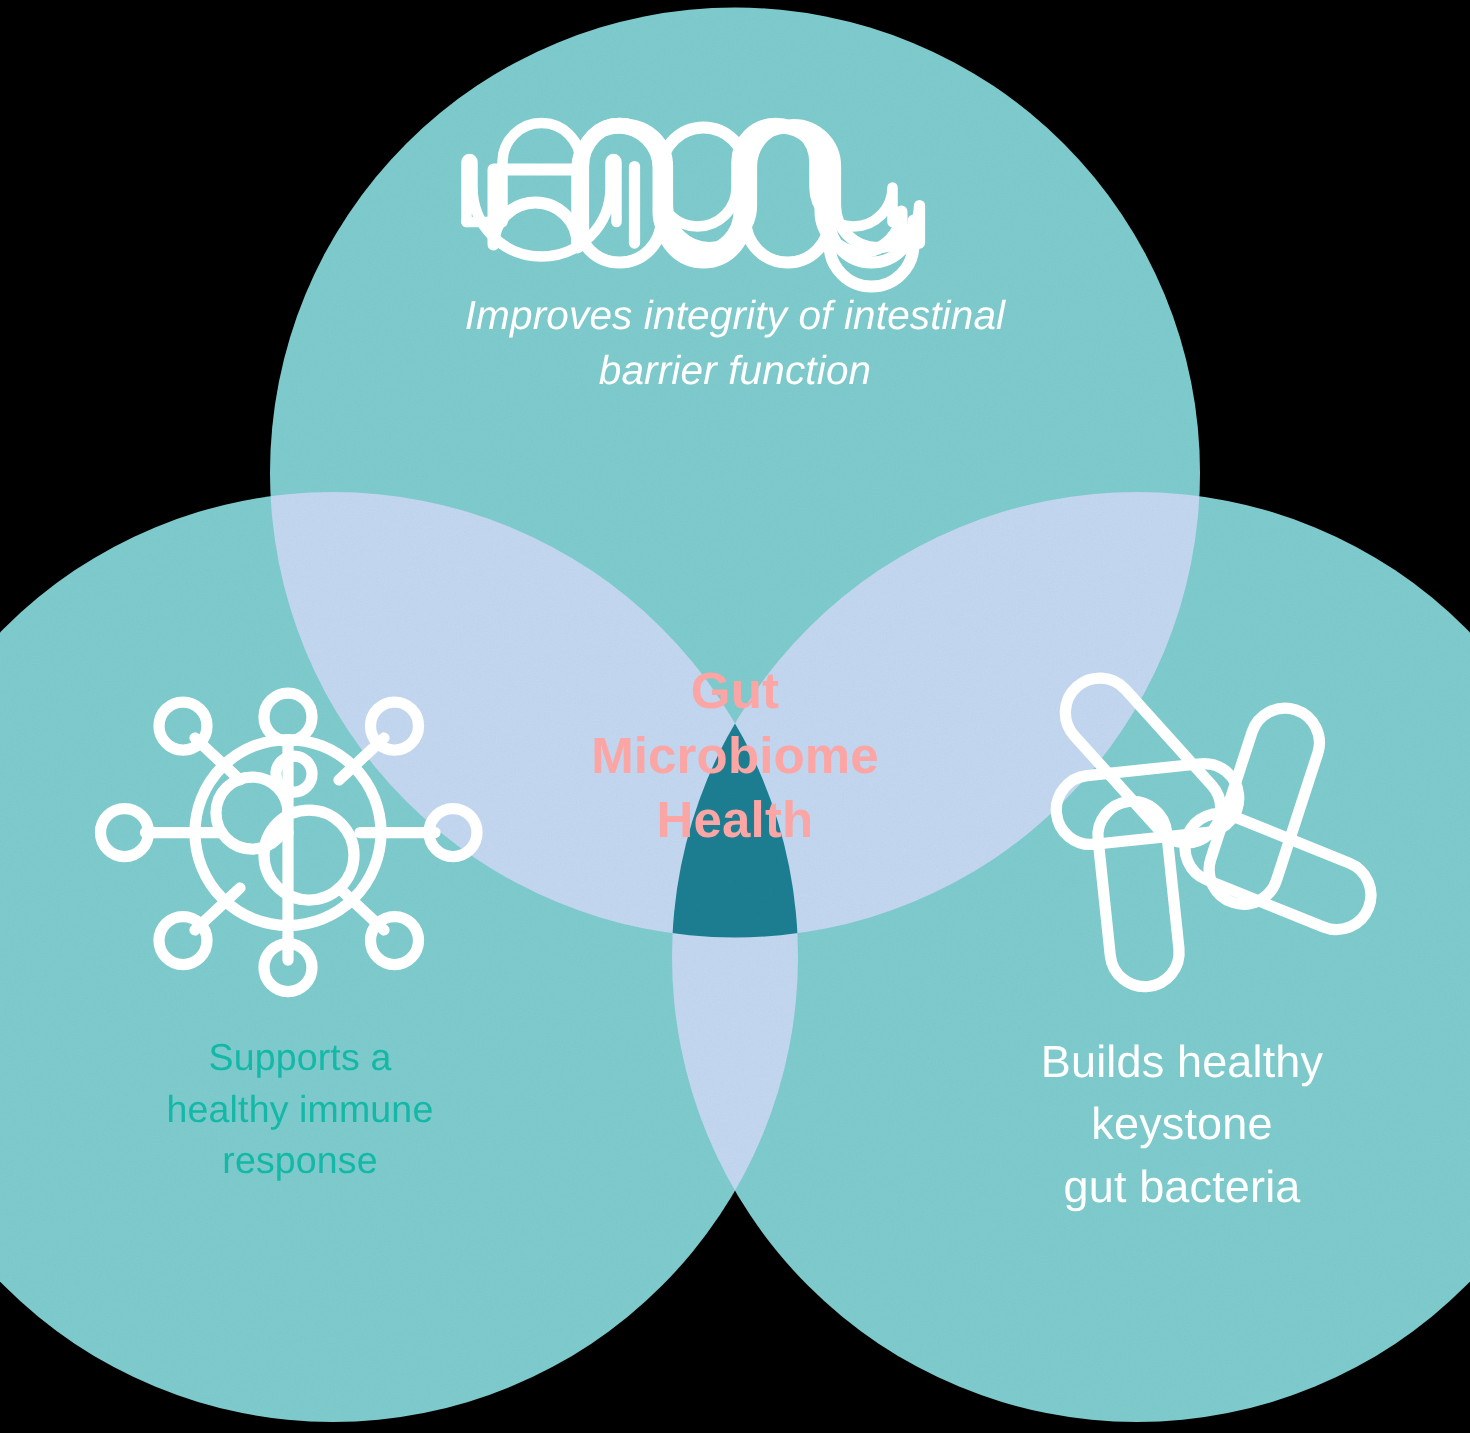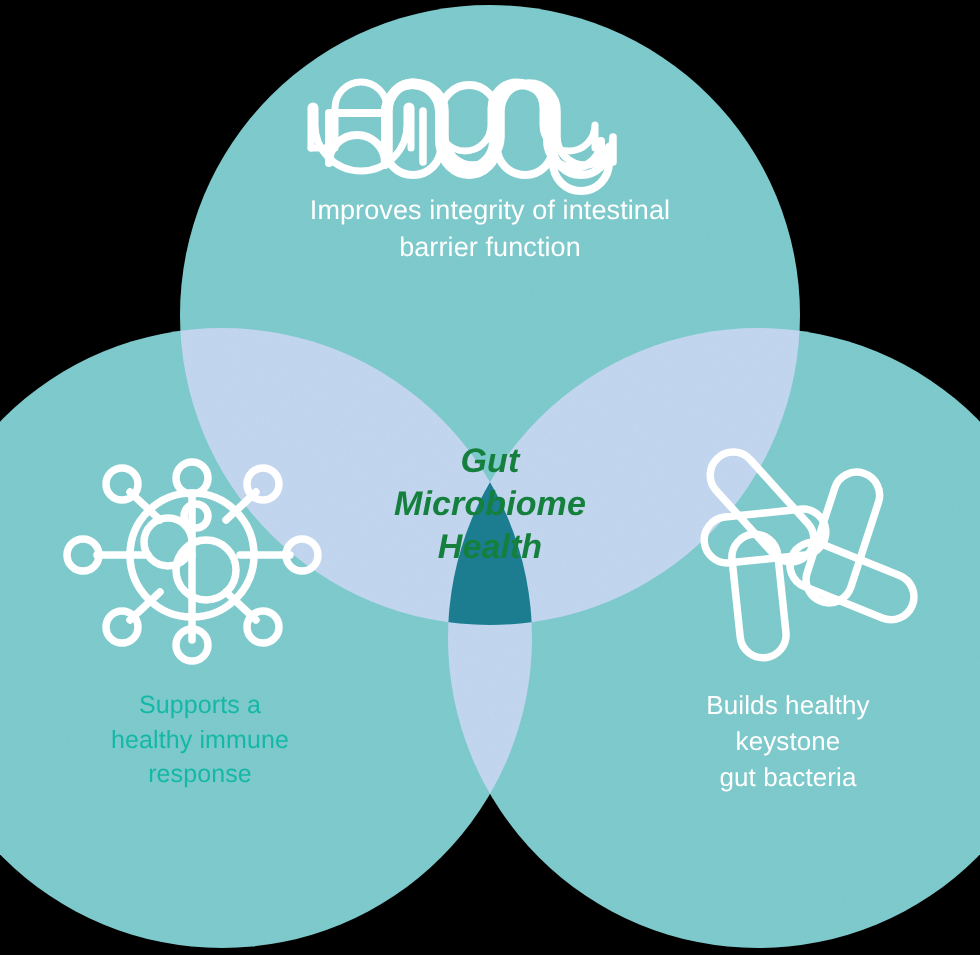--- a/index.html
+++ b/index.html
@@ -55,21 +55,21 @@
     top: 688px;
     width: 280px;
     font-size: 25px;
     font-weight: 400;
   }
 
   #label-right {
     left: 648px;
     top: 688px;
     width: 280px;
-    font-size: 26px;
+    font-size: 30px;
     font-weight: 400;
   }
 
   #label-center {
     left: 340px;
     top: 440px;
     width: 300px;
     font-size: 34px;
     font-weight: 700;
     line-height: 1.27;
@@ -317,28 +317,28 @@
 
       <rect x="704" y="513" width="122" height="46" rx="23" ry="23" transform="rotate(-6 765 536)"></rect>
 
       <rect x="736" y="534" width="46" height="124" rx="23" ry="23" transform="rotate(-6 759 596)"></rect>
 
       <rect x="787" y="558" width="130" height="46" rx="23" ry="23" transform="rotate(22 852 581)"></rect>
     </g>
 
   </svg>
 
-  <div class="label" id="label-top" style="color: rgb(255, 255, 255);">Improves integrity of intestinal
+  <div class="label" id="label-top" style="color: rgb(255, 255, 255); font-style: italic;">Improves integrity of intestinal
 barrier function</div>
 
   <div class="label" id="label-left" style="color: #14b8a6;">Supports a
 healthy immune
 response</div>
 
   <div class="label" id="label-right" style="color: rgb(255, 255, 255);">Builds healthy
 keystone
 gut bacteria</div>
 
-  <div class="label" id="label-center" style="color: #15803d; font-style: italic;">Gut
+  <div class="label" id="label-center" style="color: #fca5a5;">Gut
 Microbiome
 Health</div>
 
 </div>
 
 </body></html>

